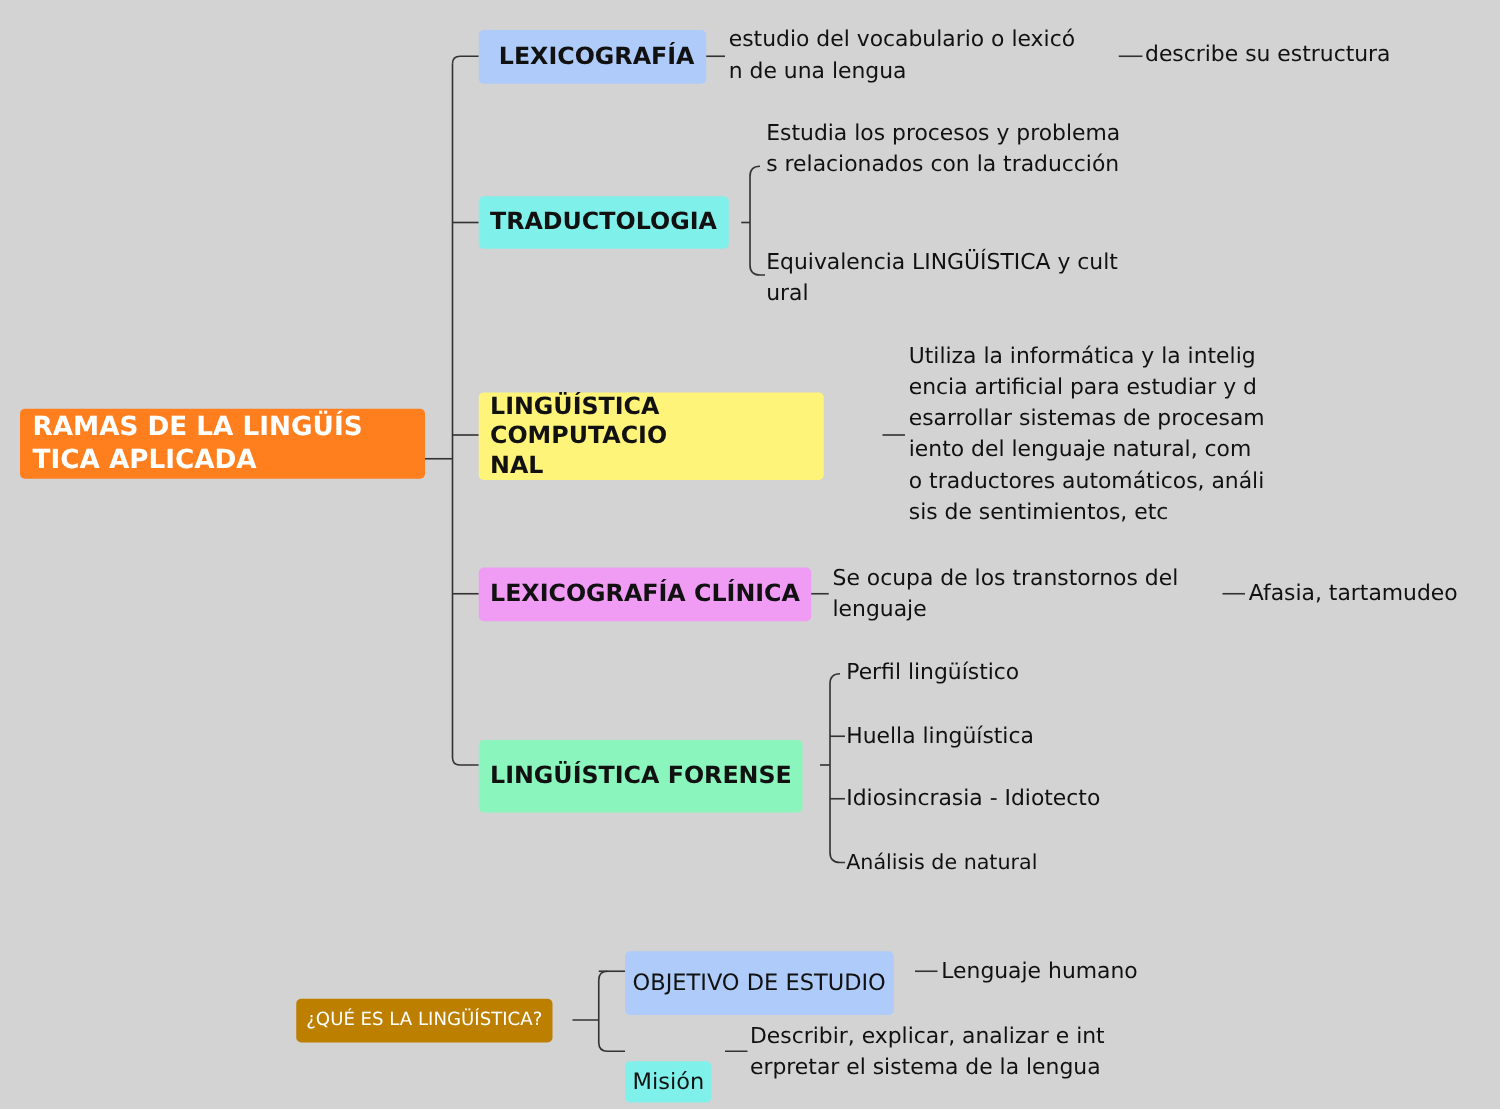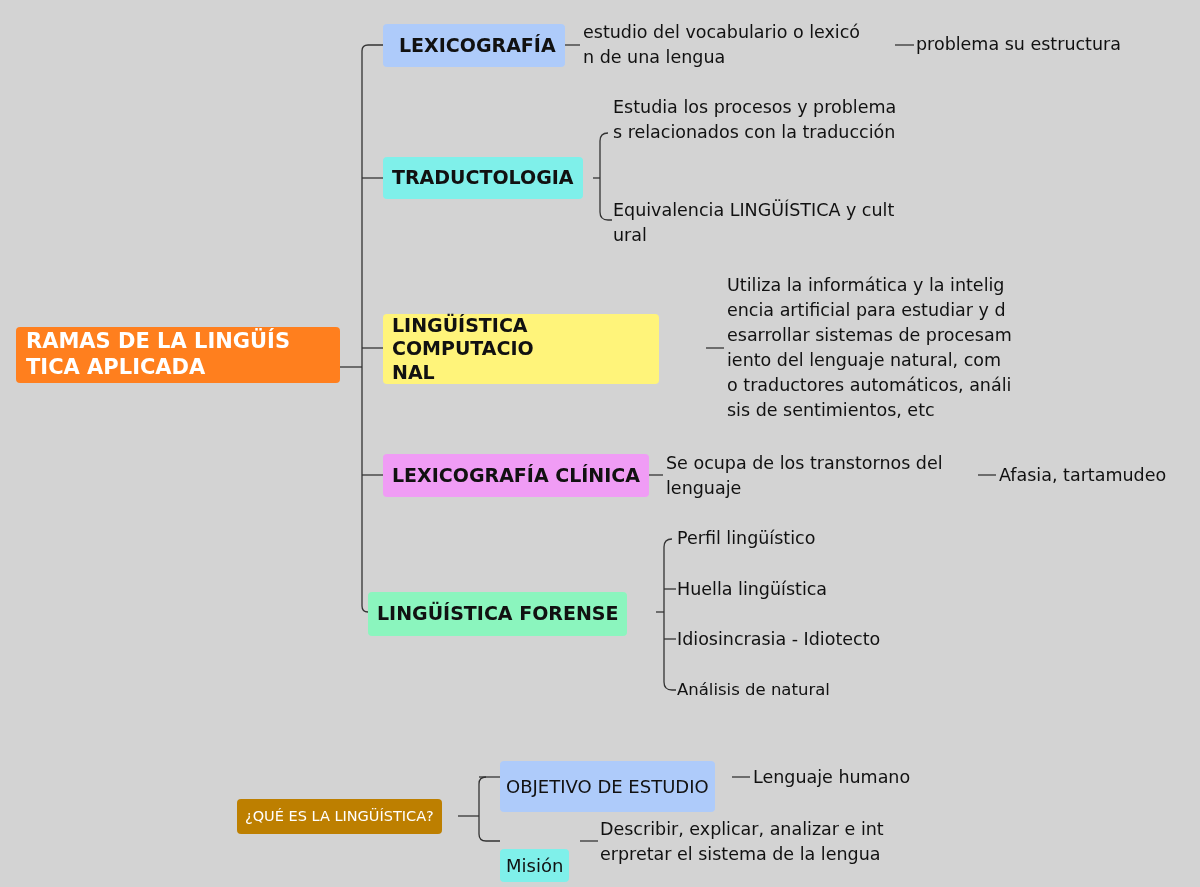--- a/index.html
+++ b/index.html
@@ -75,21 +75,21 @@
   <path d="M732 777 H750"></path>
   <path d="M580 841 H598"></path>
 </svg>
 
 <div class="node root" style="left:16px; top:327px; width:324px; height:56px;">RAMAS DE LA LINGÜÍS
 TICA APLICADA</div>
 
 <div class="node branch b-blue" style="left:383px; top:24px; height:43px;">LEXICOGRAFÍA</div>
 <div class="leaf" style="left:583px; top:20px;">estudio del vocabulario o lexicó
 n de una lengua</div>
-<div class="leaf" style="left:916px; top:32px;">problema su estructura</div>
+<div class="leaf" style="left:916px; top:32px;">describe su estructura</div>
 
 <div class="node branch b-cyan" style="left:383px; top:157px; height:42px;">TRADUCTOLOGIA</div>
 <div class="leaf" style="left:613px; top:95px;">Estudia los procesos y problema
 s relacionados con la traducción</div>
 <div class="leaf" style="left:613px; top:198px;">Equivalencia LINGÜÍSTICA y cult
 ural</div>
 
 <div class="node branch b-yellow" style="left:383px; top:314px; width:276px; height:70px;">LINGÜÍSTICA COMPUTACIO
 NAL</div>
 <div class="leaf" style="left:727px; top:273px;">Utiliza la informática y la intelig
@@ -97,21 +97,21 @@
 esarrollar sistemas de procesam
 iento del lenguaje natural, com
 o traductores automáticos, análi
 sis de sentimientos, etc</div>
 
 <div class="node branch b-pink" style="left:383px; top:454px; height:43px;">LEXICOGRAFÍA CLÍNICA</div>
 <div class="leaf" style="left:666px; top:451px;">Se ocupa de los transtornos del
 lenguaje</div>
 <div class="leaf" style="left:999px; top:463px;">Afasia, tartamudeo</div>
 
-<div class="node branch b-green" style="left:368px; top:592px; height:44px;">LINGÜÍSTICA FORENSE</div>
+<div class="node branch b-green" style="left:383px; top:592px; height:58px;">LINGÜÍSTICA FORENSE</div>
 <div class="leaf" style="left:677px; top:526px;">Perfil lingüístico</div>
 <div class="leaf" style="left:677px; top:577px;">Huella lingüística</div>
 <div class="leaf" style="left:677px; top:627px;">Idiosincrasia - Idiotecto</div>
 <div class="leaf" style="left:677px; top:677px; font-size:16.5px;">Análisis de natural</div>
 
 <div class="node root2" style="left:237px; top:799px; height:35px;">¿QUÉ ES LA LINGÜÍSTICA?</div>
 
 <div class="node sub2 b-blue" style="left:500px; top:761px; height:51px;">OBJETIVO DE ESTUDIO</div>
 <div class="leaf" style="left:753px; top:765px;">Lenguaje humano</div>
 

